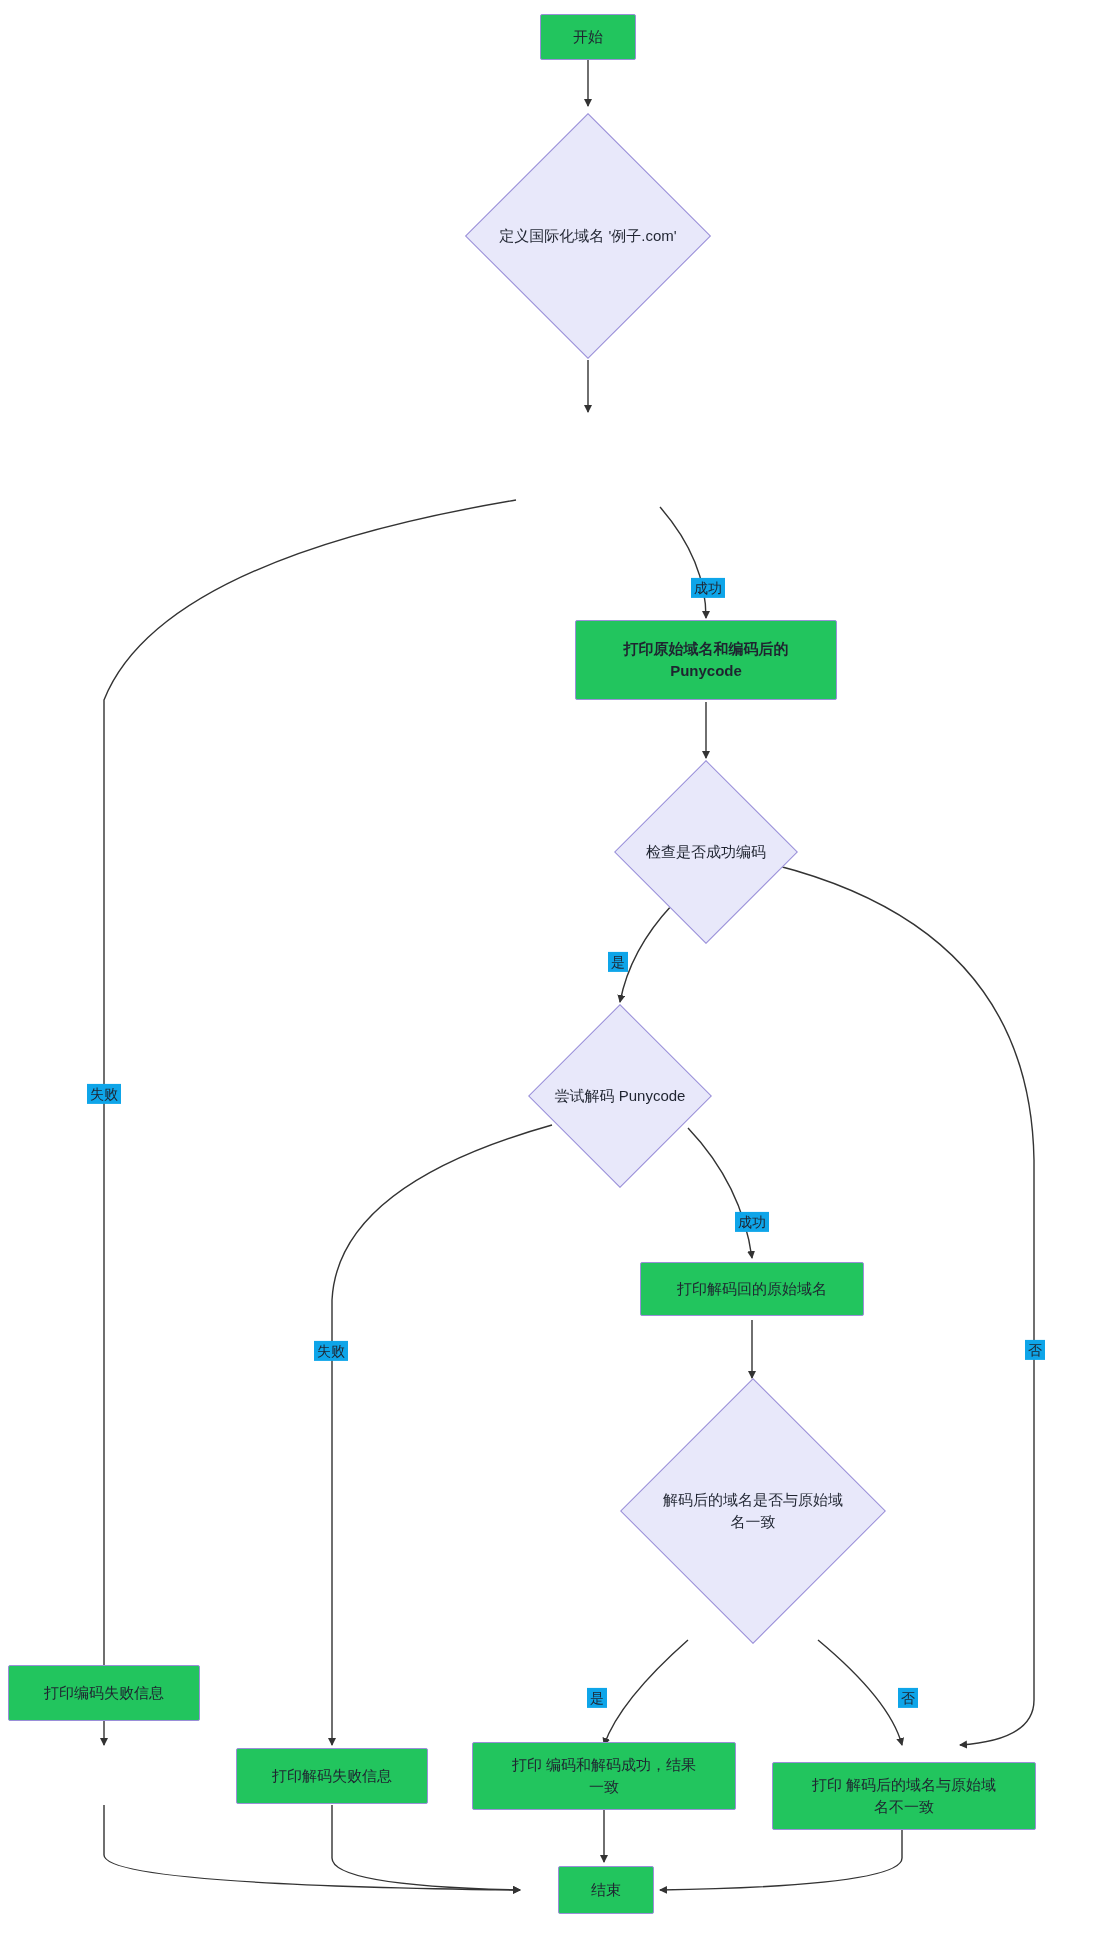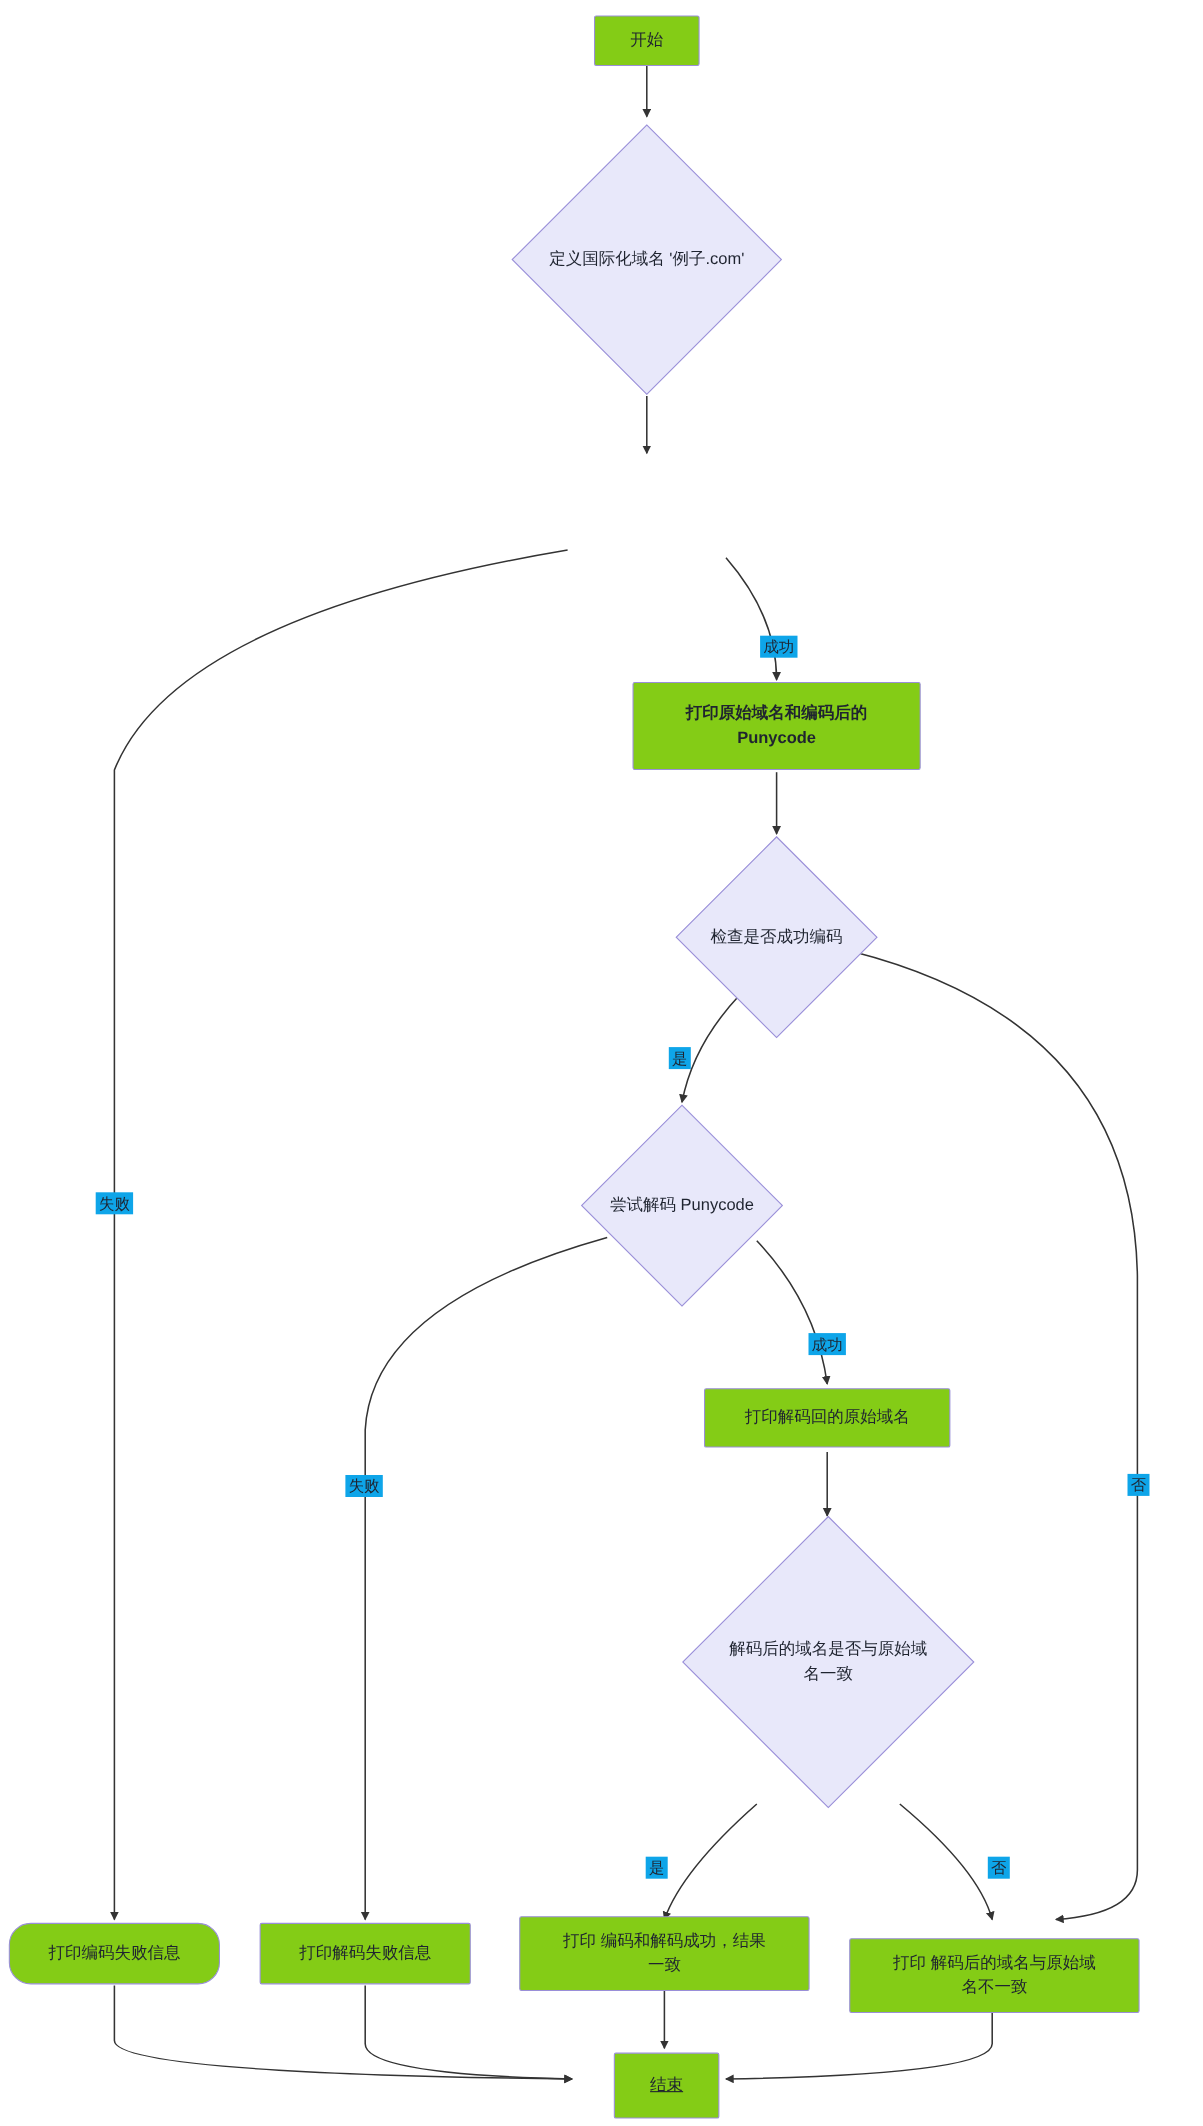--- a/index.html
+++ b/index.html
@@ -30,21 +30,21 @@
     box-sizing: border-box;
     display: flex;
     align-items: center;
     justify-content: center;
     text-align: center;
     color: #1f2430;
     font-size: 15px;
     line-height: 1.45;
   }
   .node.rect {
-    background: #84cc16;
+    background: #22c55e;
     border: 1px solid #9a8fd8;
     border-radius: 2px;
   }
   .node.rect .label {
     padding: 4px 10px;
     white-space: pre-line;
   }
   .node.diamond {
     background: transparent;
     border: none;
@@ -148,39 +148,39 @@
   <div class="node rect" style="left:640px; top:1262px; width:224px; height:54px;">
     <span class="label">打印解码回的原始域名</span>
   </div>
 
   <div class="node diamond" style="left:608px; top:1380px; width:290px; height:262px;">
     <span class="dshape" style="width:186px; height:186px;"></span>
     <span class="label">解码后的域名是否与原始域
 名一致</span>
   </div>
 
-  <div class="node rect" style="left:8px; top:1748px; width:192px; height:56px;border-radius:20px;">
+  <div class="node rect" style="left:8px; top:1665px; width:192px; height:56px;">
     <span class="label">打印编码失败信息</span>
   </div>
 
   <div class="node rect" style="left:236px; top:1748px; width:192px; height:56px;">
     <span class="label">打印解码失败信息</span>
   </div>
 
   <div class="node rect" style="left:472px; top:1742px; width:264px; height:68px;">
     <span class="label">打印 编码和解码成功，结果
 一致</span>
   </div>
 
   <div class="node rect" style="left:772px; top:1742px; width:264px; height:68px;margin-top:20px;">
     <span class="label">打印 解码后的域名与原始域
 名不一致</span>
   </div>
 
-  <div class="node rect" style="left:558px; top:1866px; width:96px; height:60px;text-decoration:underline;">
+  <div class="node rect" style="left:558px; top:1866px; width:96px; height:48px;">
     <span class="label">结束</span>
   </div>
 
   <span class="edge-label" style="left:708px; top:588px;">成功</span>
 
   <span class="edge-label" style="left:104px; top:1094px;">失败</span>
 
   <span class="edge-label" style="left:618px; top:962px;">是</span>
 
   <span class="edge-label" style="left:1035px; top:1350px;">否</span>

